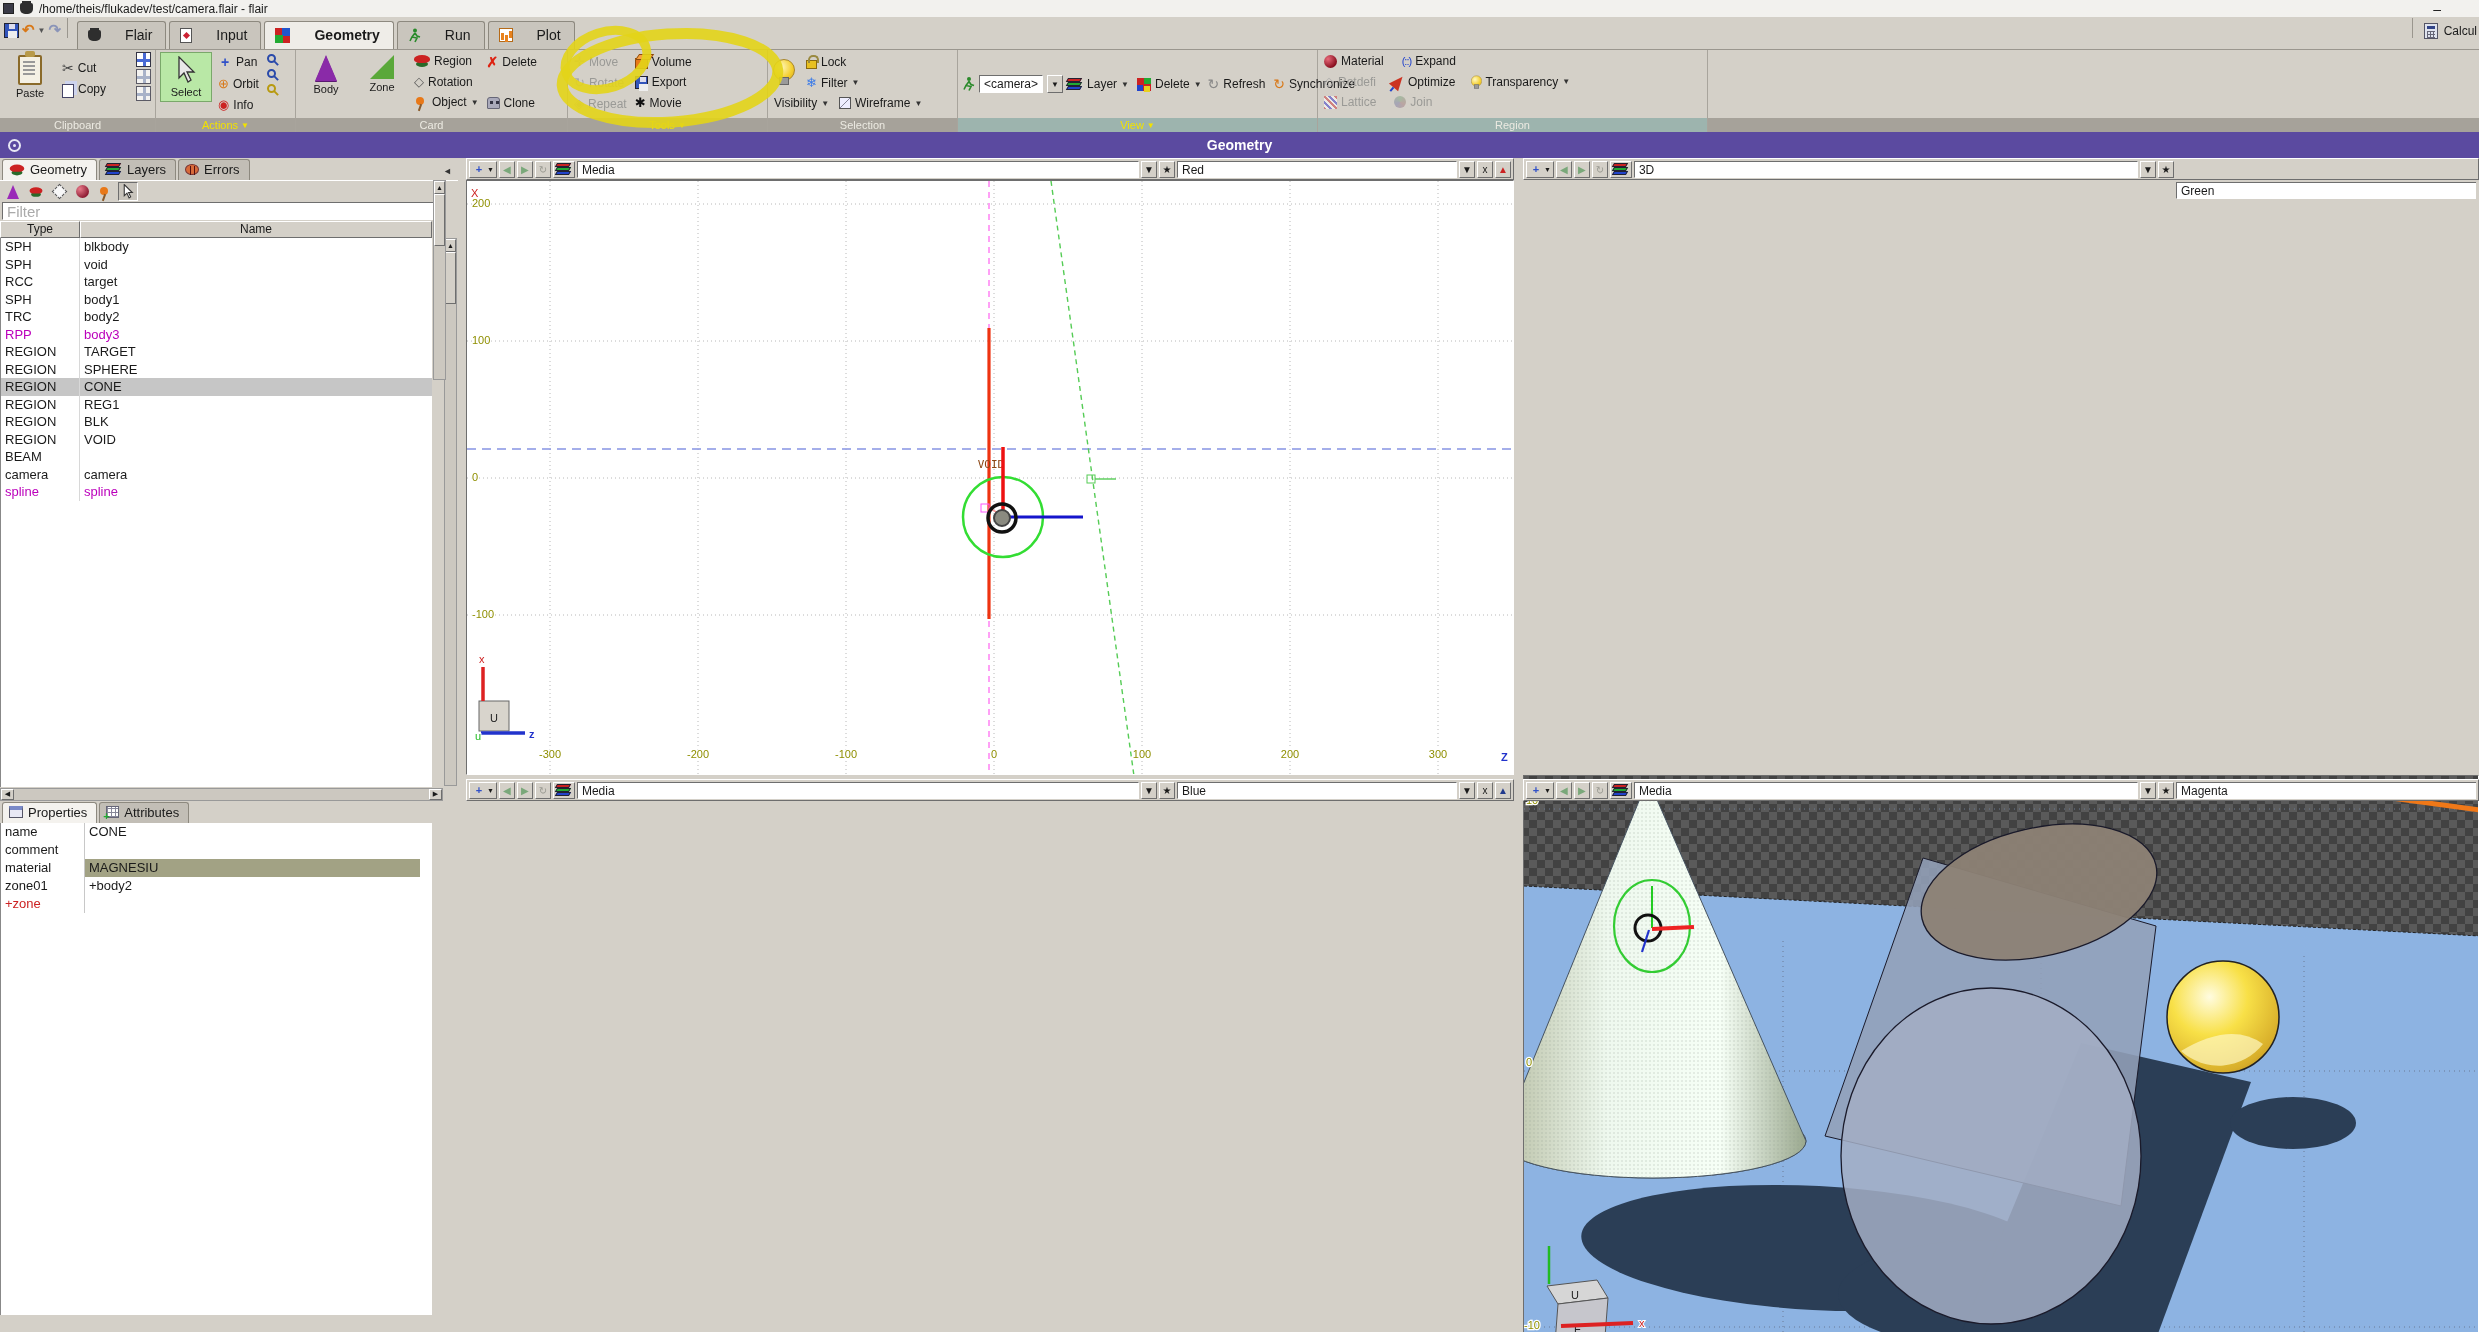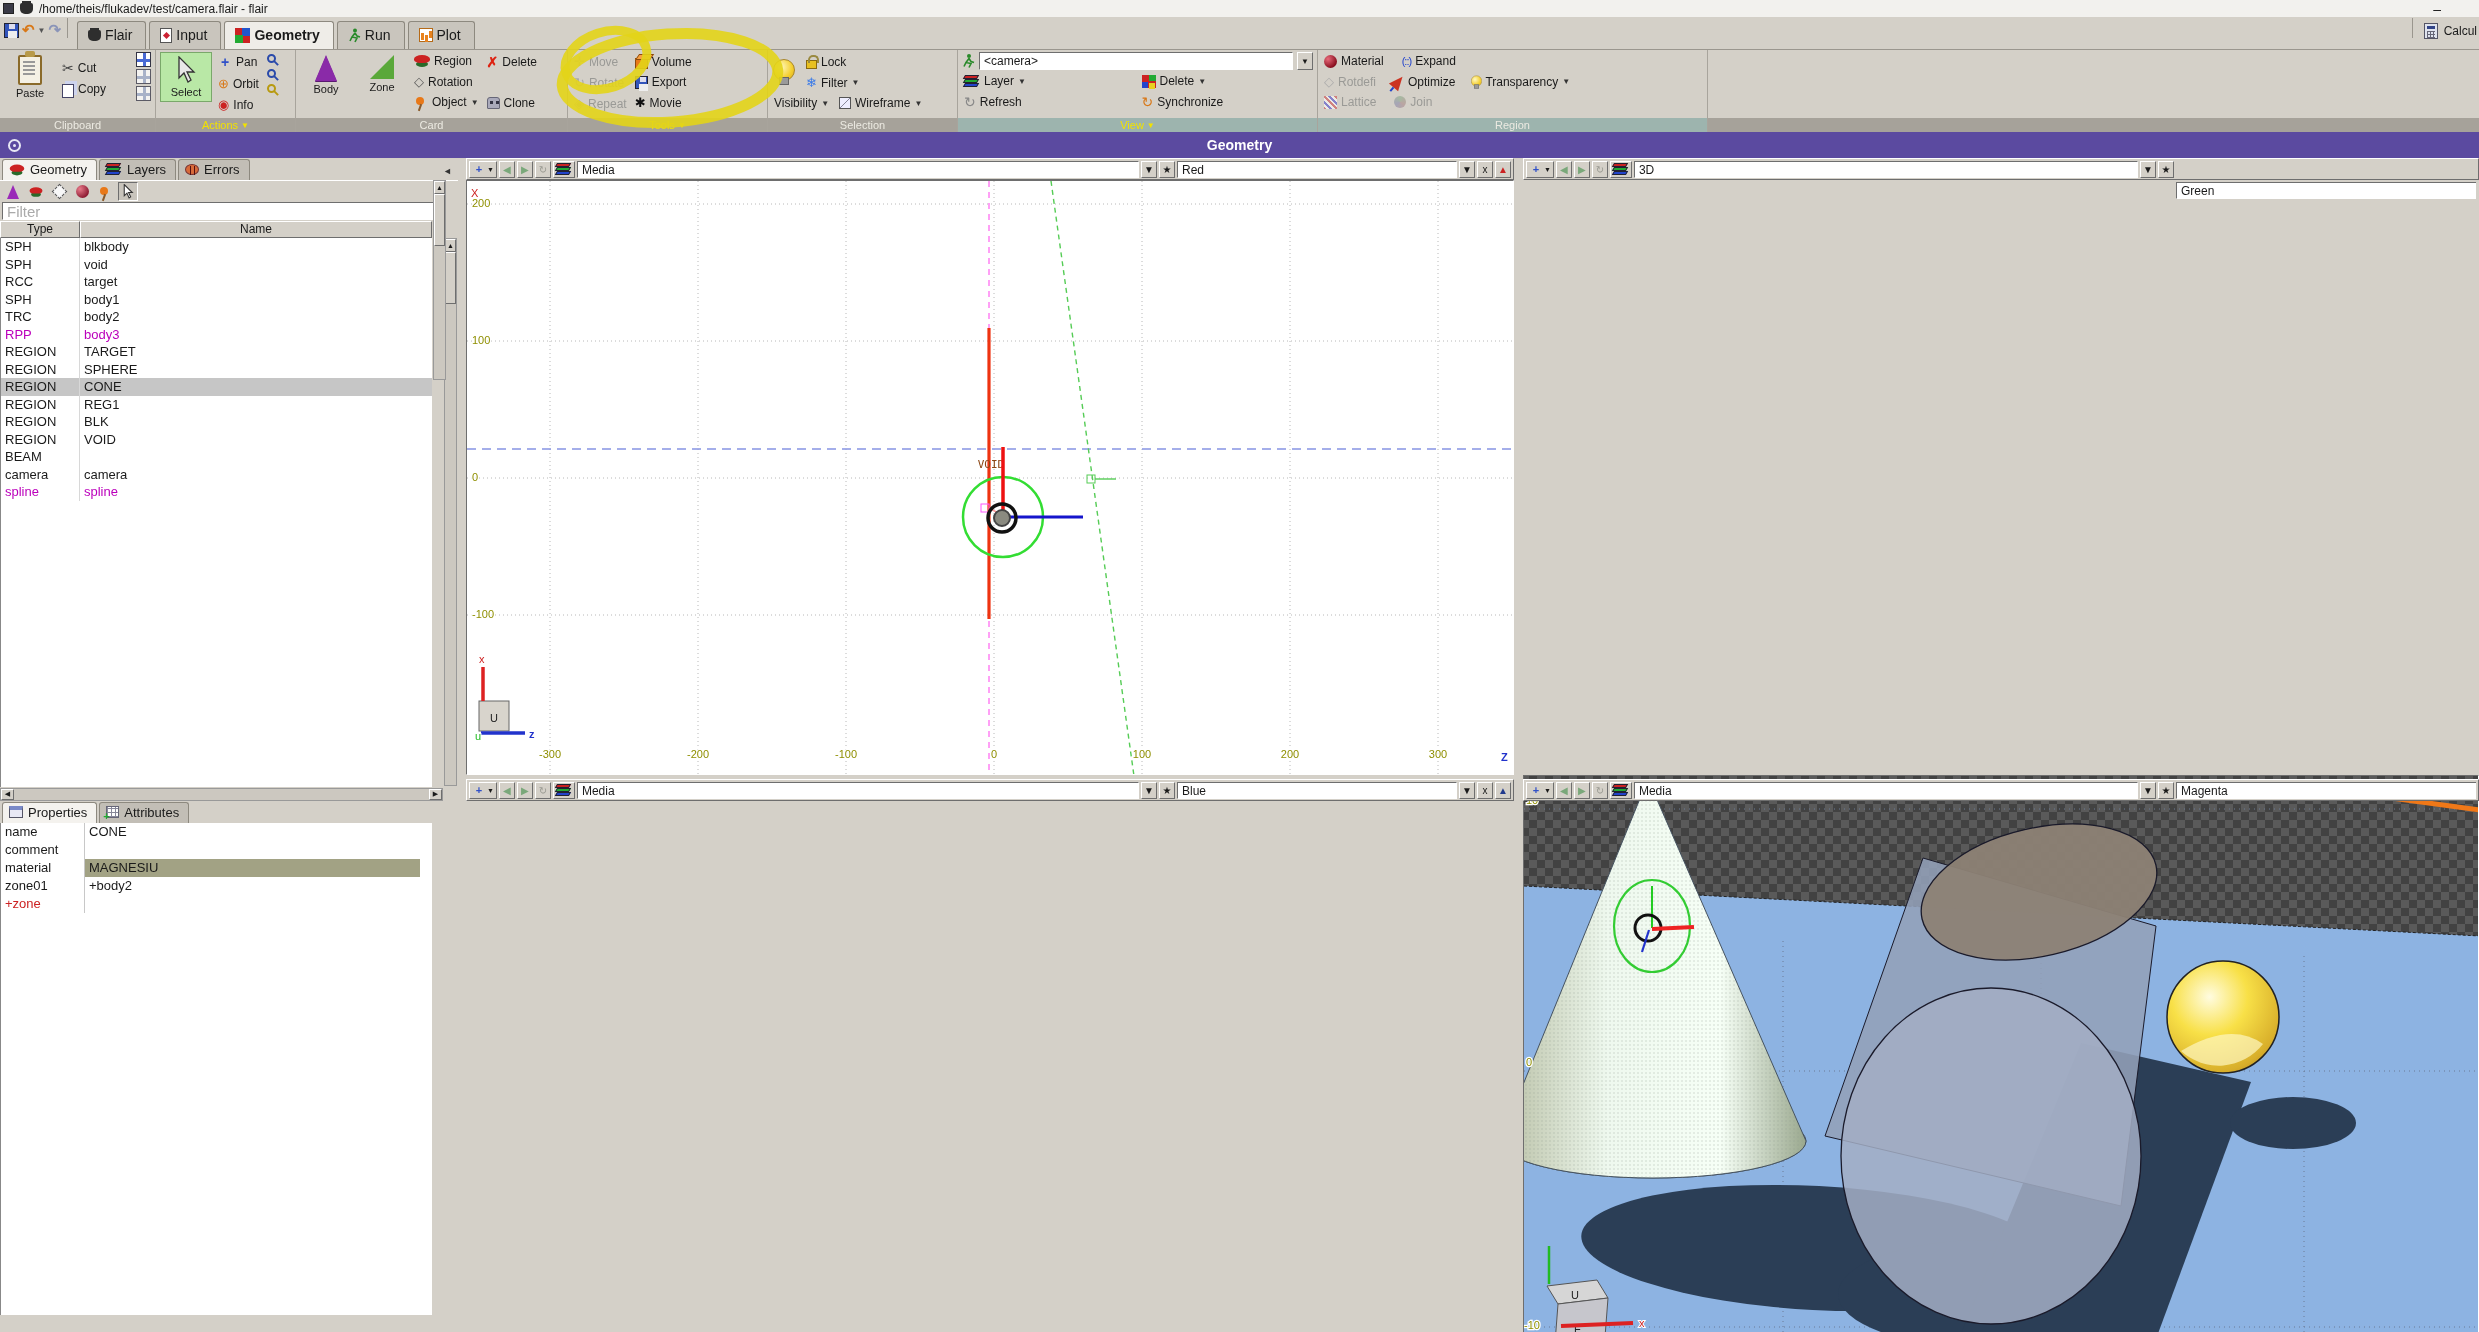--- a/index.html
+++ b/index.html
@@ -23,21 +23,21 @@
   #menubar { left:0; top:17px; width:2479px; height:33px; background:#d4d0c8;
     display:flex; align-items:flex-end; padding:0 2px; border-bottom:1px solid #9a968e; }
   .mb-icons { display:flex; align-items:center; gap:3px; height:100%; padding:0 4px 6px 2px; }
   .floppy { width:15px; height:15px; background:#3355bb; border:1px solid #223; position:relative; }
   .floppy::before { content:""; position:absolute; left:3px; top:7px; width:9px; height:7px; background:#eee; }
   .floppy::after  { content:""; position:absolute; left:4px; top:0;  width:6px; height:5px; background:#dde; }
   .glyph-undo { color:#d87818; font-size:15px; font-weight:bold; }
   .glyph-redo { color:#8a94b8; font-size:15px; font-weight:bold; }
   .tiny-caret { font-size:8px; color:#555; }
   .mb-sep { width:1px; height:20px; background:#9a968e; margin:0 5px 5px 3px; }
-  .mtab { display:flex; align-items:center; gap:4px; padding:5px 13px 6px 10px; font-size:14px;
+  .mtab { display:flex; align-items:center; gap:24px; padding:5px 13px 6px 10px; font-size:14px;
     background:#c9c5bd; border:1px solid #8d897f; border-bottom:none; border-radius:3px 3px 0 0; margin-right:3px; }
   .mtab.active { background:#efede8; font-weight:bold; }
   .ic-rgbsq { width:15px; height:15px; position:relative; background:#cc2222; }
   .ic-rgbsq::before { content:""; position:absolute; right:0; top:0; width:8px; height:8px; background:#2255cc; }
   .ic-rgbsq::after  { content:""; position:absolute; left:0; bottom:0; width:8px; height:8px; background:#22aa33; }
   .ic-card { width:12px; height:15px; background:#fff; border:1px solid #555; position:relative; }
   .ic-card::before { content:""; position:absolute; left:3px; top:4px; width:5px; height:5px; background:#cc2233; transform:rotate(45deg); }
   .ic-plot { width:14px; height:14px; background:#fff; border:1px solid #b56a18; position:relative; }
   .ic-plot::before { content:""; position:absolute; left:1px; bottom:1px; width:3px; height:7px; background:#e8821e; box-shadow:4px 2px 0 #e8821e, 8px -2px 0 #e8821e; }
   .ic-runner { width:13px; height:15px; }
@@ -418,21 +418,21 @@
               <span class="caret">▼</span>
             </div>
         </div>
       </div>
       <div class="tlabel">
           <span>Selection</span>
         </div>
     </div>
 
     <div class="tgroup" style="width:360px">
-      <div class="tbody" style="flex-direction:column; align-items:stretch; gap:2px;">
+      <div class="tbody" style="align-items:stretch; gap:2px;">
         <div class="flex" style="gap:4px;">
           <svg class="ic-person" width="13" height="16" viewBox="0 0 13 15">
               <circle cx="7" cy="2.5" r="2" fill="#2a8a2a"></circle>
               <path d="M7 5 L4 9 L2 13 M7 5 L9 8 L12 9 M4 9 L9 10 L7 14" stroke="#2a8a2a" stroke-width="1.6" fill="none"></path>
             </svg>
           <div class="combo" style="flex:1">
               <span>&lt;camera&gt;</span>
             </div>
           <span class="dbtn">▼</span>
         </div>

